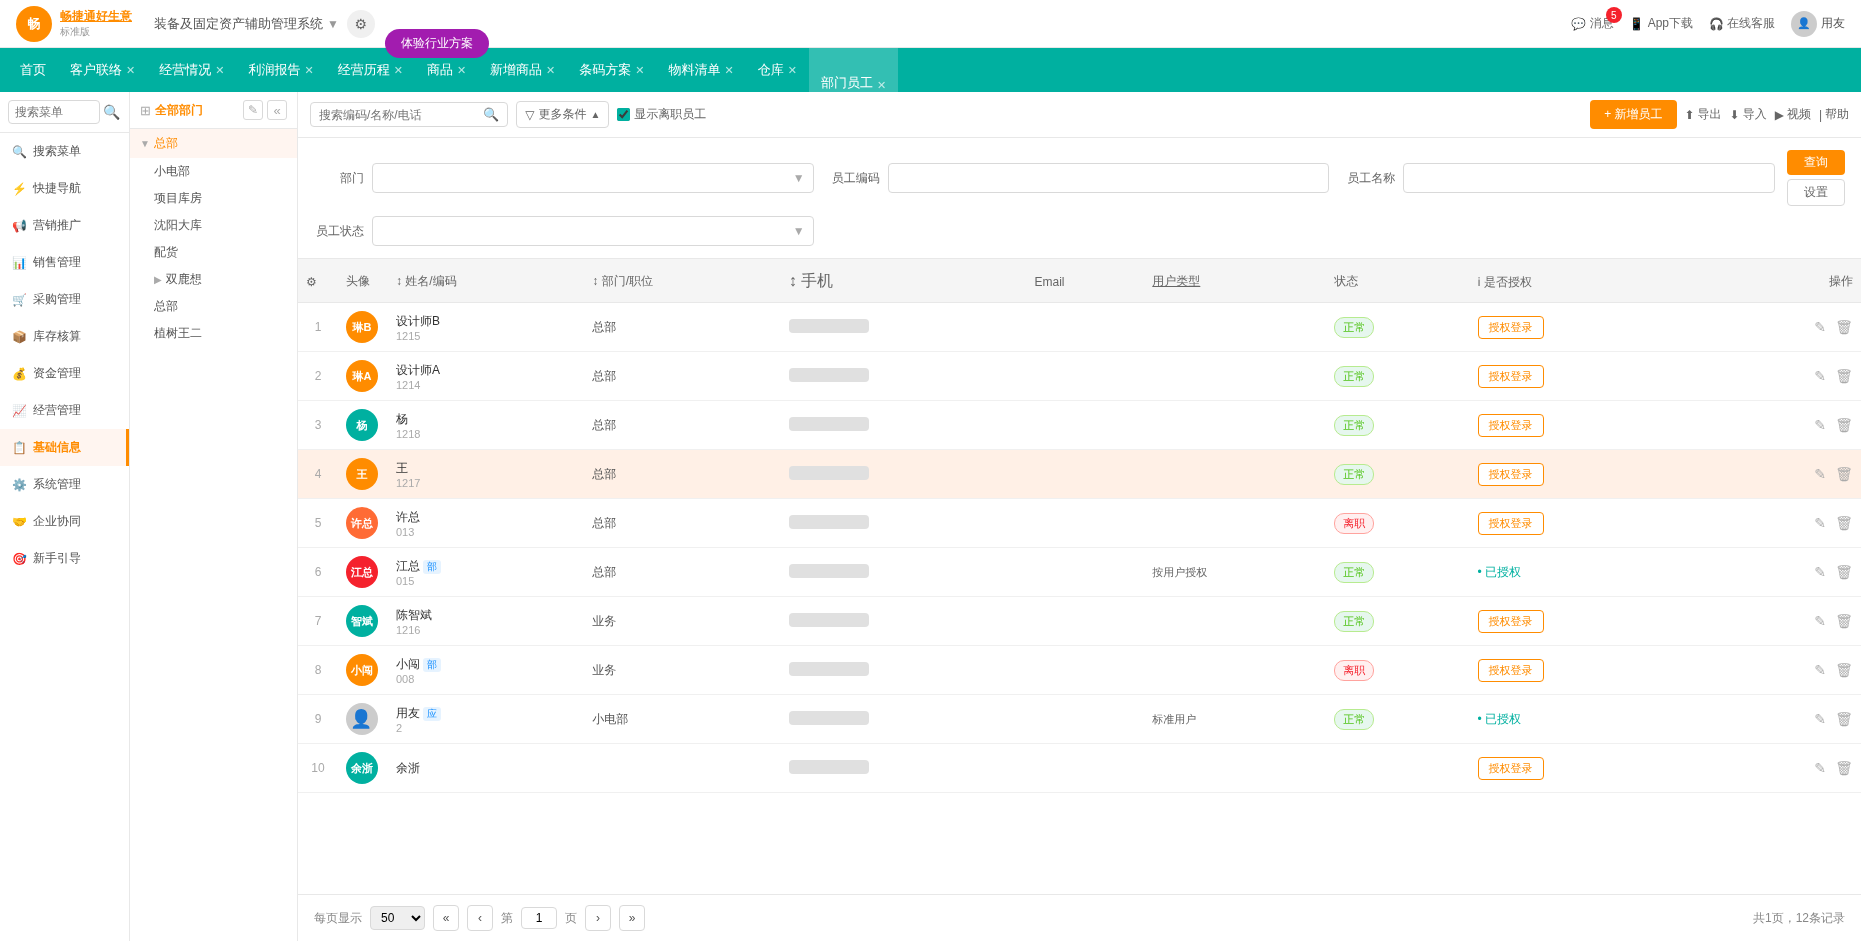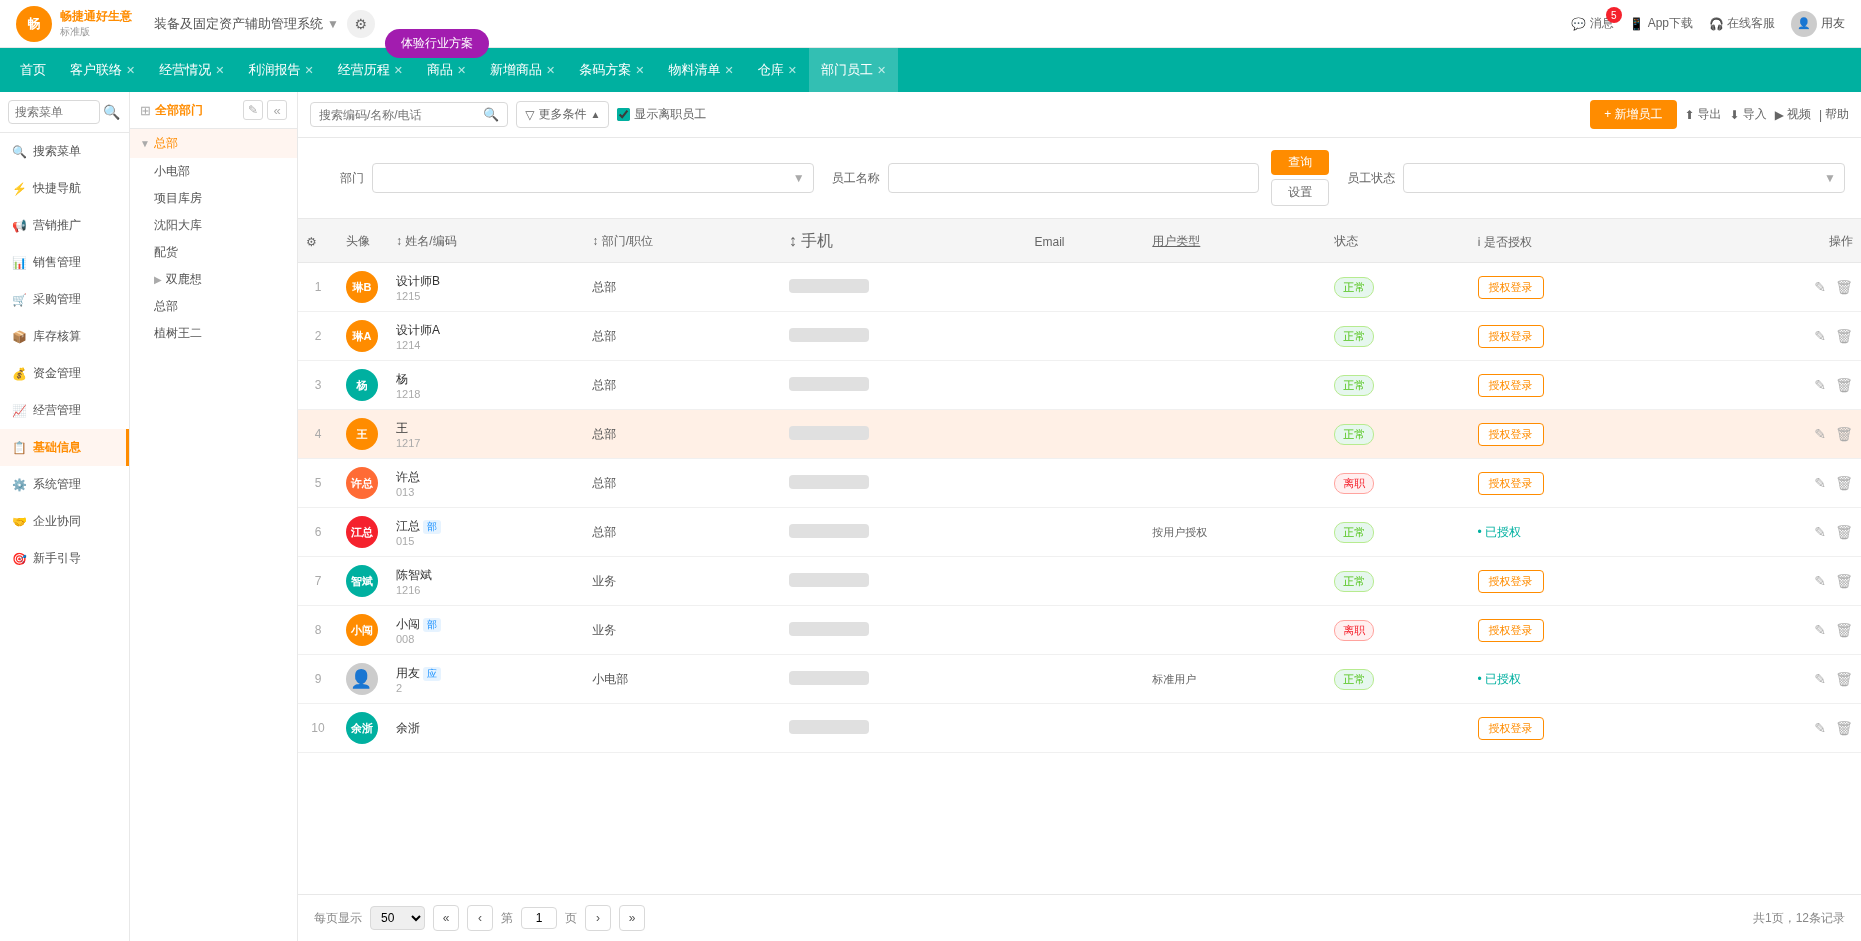--- a/index.html
+++ b/index.html
@@ -9,21 +9,21 @@
     th { padding: 10px 8px; font-size: 12px; color: #666; font-weight: normal; border-bottom: 1px solid #e8e8e8; text-align: left; white-space: nowrap; }
     td { padding: 8px 8px; font-size: 12px; color: #333; border-bottom: 1px solid #f0f0f0; vertical-align: middle; }
   </style>
 </head>
 <body>
 
 <div style="display:flex;align-items:center;background:#fff;height:48px;padding:0 16px;border-bottom:1px solid #e8e8e8;">
   <div style="display:flex;align-items:center;gap:8px;width:130px;">
     <div style="width:36px;height:36px;background:#ff8c00;border-radius:50%;display:flex;align-items:center;justify-content:center;color:#fff;font-size:13px;font-weight:bold;">畅</div>
     <div>
-      <div style="font-size:12px;color:#ff8c00;font-weight:bold;">畅捷通好生意</div>
+      <div style="font-size:12px;color:#ff8c00;font-weight:bold;text-decoration:underline;">畅捷通好生意</div>
       <div style="font-size:10px;color:#999;">标准版</div>
     </div>
   </div>
   <div style="font-size:13px;color:#555;margin-left:8px;">装备及固定资产辅助管理系统</div>
   <div style="color:#999;font-size:12px;margin-left:4px;">▼</div>
   <div style="width:28px;height:28px;border-radius:50%;background:#f0f0f0;display:flex;align-items:center;justify-content:center;cursor:pointer;color:#666;font-size:14px;margin-left:8px;">⚙</div>
   <button style="background:#a21caf;color:#fff;border:none;border-radius:16px;padding:6px 16px;font-size:12px;cursor:pointer;margin-left:10px;margin-top:40px;">体验行业方案</button>
 
   <div style="display:flex;align-items:center;gap:16px;margin-left:auto;">
     <div style="position:relative;display:flex;align-items:center;gap:3px;color:#666;font-size:12px;cursor:pointer;">
@@ -50,21 +50,21 @@
   <div style="display:flex;align-items:center;padding:0 12px;height:44px;color:#fff;font-size:13px;cursor:pointer;white-space:nowrap;">首页</div>
   <div style="display:flex;align-items:center;padding:0 12px;height:44px;color:#fff;font-size:13px;cursor:pointer;white-space:nowrap;gap:4px;">客户联络<span style="color:rgba(255,255,255,0.7);font-size:11px;">✕</span></div>
   <div style="display:flex;align-items:center;padding:0 12px;height:44px;color:#fff;font-size:13px;cursor:pointer;white-space:nowrap;gap:4px;">经营情况<span style="color:rgba(255,255,255,0.7);font-size:11px;">✕</span></div>
   <div style="display:flex;align-items:center;padding:0 12px;height:44px;color:#fff;font-size:13px;cursor:pointer;white-space:nowrap;gap:4px;">利润报告<span style="color:rgba(255,255,255,0.7);font-size:11px;">✕</span></div>
   <div style="display:flex;align-items:center;padding:0 12px;height:44px;color:#fff;font-size:13px;cursor:pointer;white-space:nowrap;gap:4px;">经营历程<span style="color:rgba(255,255,255,0.7);font-size:11px;">✕</span></div>
   <div style="display:flex;align-items:center;padding:0 12px;height:44px;color:#fff;font-size:13px;cursor:pointer;white-space:nowrap;gap:4px;">商品<span style="color:rgba(255,255,255,0.7);font-size:11px;">✕</span></div>
   <div style="display:flex;align-items:center;padding:0 12px;height:44px;color:#fff;font-size:13px;cursor:pointer;white-space:nowrap;gap:4px;">新增商品<span style="color:rgba(255,255,255,0.7);font-size:11px;">✕</span></div>
   <div style="display:flex;align-items:center;padding:0 12px;height:44px;color:#fff;font-size:13px;cursor:pointer;white-space:nowrap;gap:4px;">条码方案<span style="color:rgba(255,255,255,0.7);font-size:11px;">✕</span></div>
   <div style="display:flex;align-items:center;padding:0 12px;height:44px;color:#fff;font-size:13px;cursor:pointer;white-space:nowrap;gap:4px;">物料清单<span style="color:rgba(255,255,255,0.7);font-size:11px;">✕</span></div>
   <div style="display:flex;align-items:center;padding:0 12px;height:44px;color:#fff;font-size:13px;cursor:pointer;white-space:nowrap;gap:4px;">仓库<span style="color:rgba(255,255,255,0.7);font-size:11px;">✕</span></div>
-  <div style="display:flex;align-items:center;padding:0 12px;height:44px;color:#fff;font-size:13px;cursor:pointer;white-space:nowrap;gap:4px;background:rgba(255,255,255,0.2);">部门员工<span style="color:rgba(255,255,255,0.7);font-size:11px;">✕</span></div>
+  <div style="display:flex;align-items:flex-end;padding:0 12px;height:44px;color:#fff;font-size:13px;cursor:pointer;white-space:nowrap;gap:4px;background:rgba(255,255,255,0.2);">部门员工<span style="color:rgba(255,255,255,0.7);font-size:11px;">✕</span></div>
 </div>
 
 <div style="display:flex;height:calc(100vh - 92px);">
 
   <div style="width:130px;background:#fff;border-right:1px solid #e8e8e8;display:flex;flex-direction:column;flex-shrink:0;">
     <div style="padding:8px;display:flex;align-items:center;border-bottom:1px solid #e8e8e8;gap:4px;">
       <input style="flex: 1 1 0%; border: 1px solid rgb(217, 217, 217); border-radius: 4px; padding: 4px 6px; font-size: 12px; outline: none; width: 0px;" placeholder="搜索菜单">
       <span style="color:#aaa;font-size:14px;">🔍</span>
     </div>
     <div style="overflow-y:auto;flex:1;">
@@ -180,20 +180,24 @@
     </div>
 
     <div style="background:#fff;padding:12px 16px;border-bottom:1px solid #e8e8e8;display:grid;grid-template-columns:1fr 1fr 1fr;gap:10px 16px;margin-bottom:2px;">
 
       <div style="display:flex;align-items:center;gap:8px;">
         <span style="color:#666;font-size:12px;min-width:50px;text-align:right;">部门</span>
         <div style="flex:1;border:1px solid #d9d9d9;border-radius:4px;padding:5px 8px;font-size:12px;display:flex;align-items:center;justify-content:space-between;cursor:pointer;min-height:30px;">
           <span></span>
             <span style="color:#aaa;">▼</span>
         </div>
+      </div>
+      <div style="display:flex;align-items:center;gap:8px;">
+        <span style="color:#666;font-size:12px;min-width:50px;text-align:right;">员工编码</span>
+        <input style="flex: 1 1 0%; border: 1px solid rgb(217, 217, 217); border-radius: 4px; padding: 5px 8px; font-size: 12px; outline: none; min-height: 30px;">
       </div>
       <div style="display:flex;align-items:center;gap:8px;">
         <span style="color:#666;font-size:12px;min-width:50px;text-align:right;">员工名称</span>
         <input style="flex: 1 1 0%; border: 1px solid rgb(217, 217, 217); border-radius: 4px; padding: 5px 8px; font-size: 12px; outline: none; min-height: 30px;">
         <div style="display:flex;flex-direction:column;gap:4px;margin-left:4px;">
           <button style="background:#ff8c00;color:#fff;border:none;border-radius:4px;padding:4px 16px;font-size:12px;cursor:pointer;white-space:nowrap;">查询</button>
           <button style="background:#fff;color:#666;border:1px solid #d9d9d9;border-radius:4px;padding:4px 16px;font-size:12px;cursor:pointer;white-space:nowrap;">设置</button>
         </div>
       </div>
 

